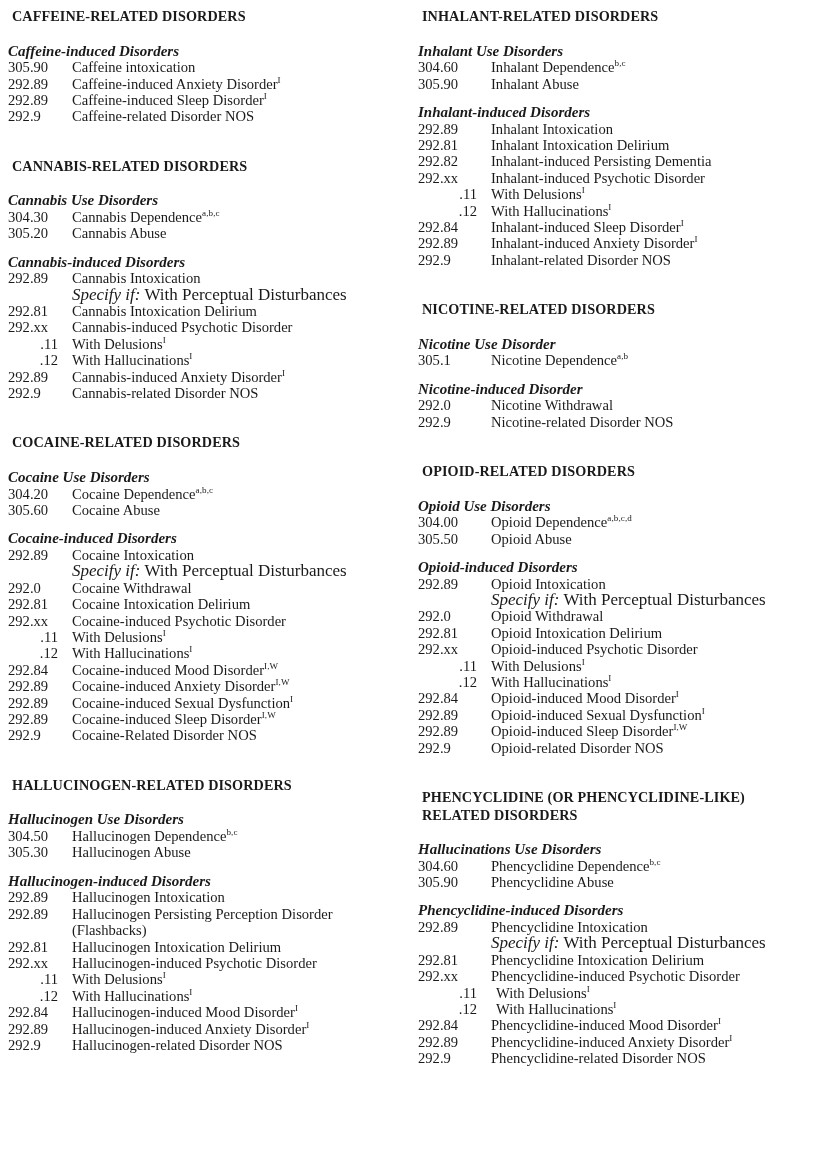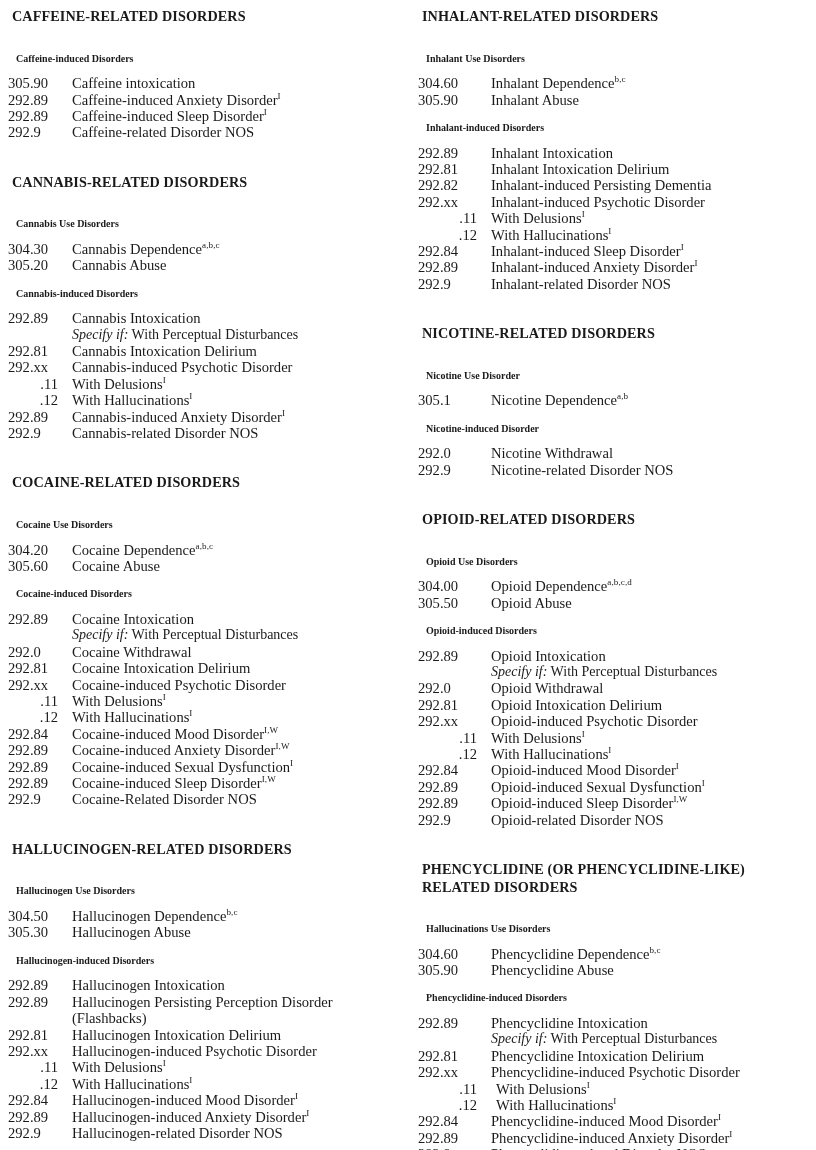--- a/index.html
+++ b/index.html
@@ -44,24 +44,25 @@
     margin: 4px;
     padding: 0;
     white-space: pre-line;
   }
 
   
   .sect-spacer { height: 17px; }
 
   
   .group-head {
-    font-size: 10px;
+    font-size: 15px;
     font-weight: bold;
+    font-style: italic;
     line-height: 16.6px;
-    margin: 8px;
+    margin: 0;
     padding: 0;
   }
 
   
   .entry {
     display: flex;
     flex-direction: row;
     align-items: flex-start;
     line-height: 16.4px;
     font-size: 14.6px;
@@ -88,21 +89,21 @@
 
   sup {
     font-size: 0.62em;
     vertical-align: super;
     line-height: 0;
     letter-spacing: 0.1px;
   }
 
   .specify {
     line-height: 16.4px;
-    font-size: 14px;
+    font-size: 17px;
     padding-left: 64px;
   }
   .specify .it { font-style: italic; }
   .specify.right-col { padding-left: 73px; }
 
   .group-block { margin-bottom: 12px; }
   .group-block:last-child { margin-bottom: 0; }
 
   .right .code { width: 73px; flex: 0 0 73px; }
   .right .code.sub { width: 59px; flex: 0 0 59px; text-align: right; padding-right: 14px; }

